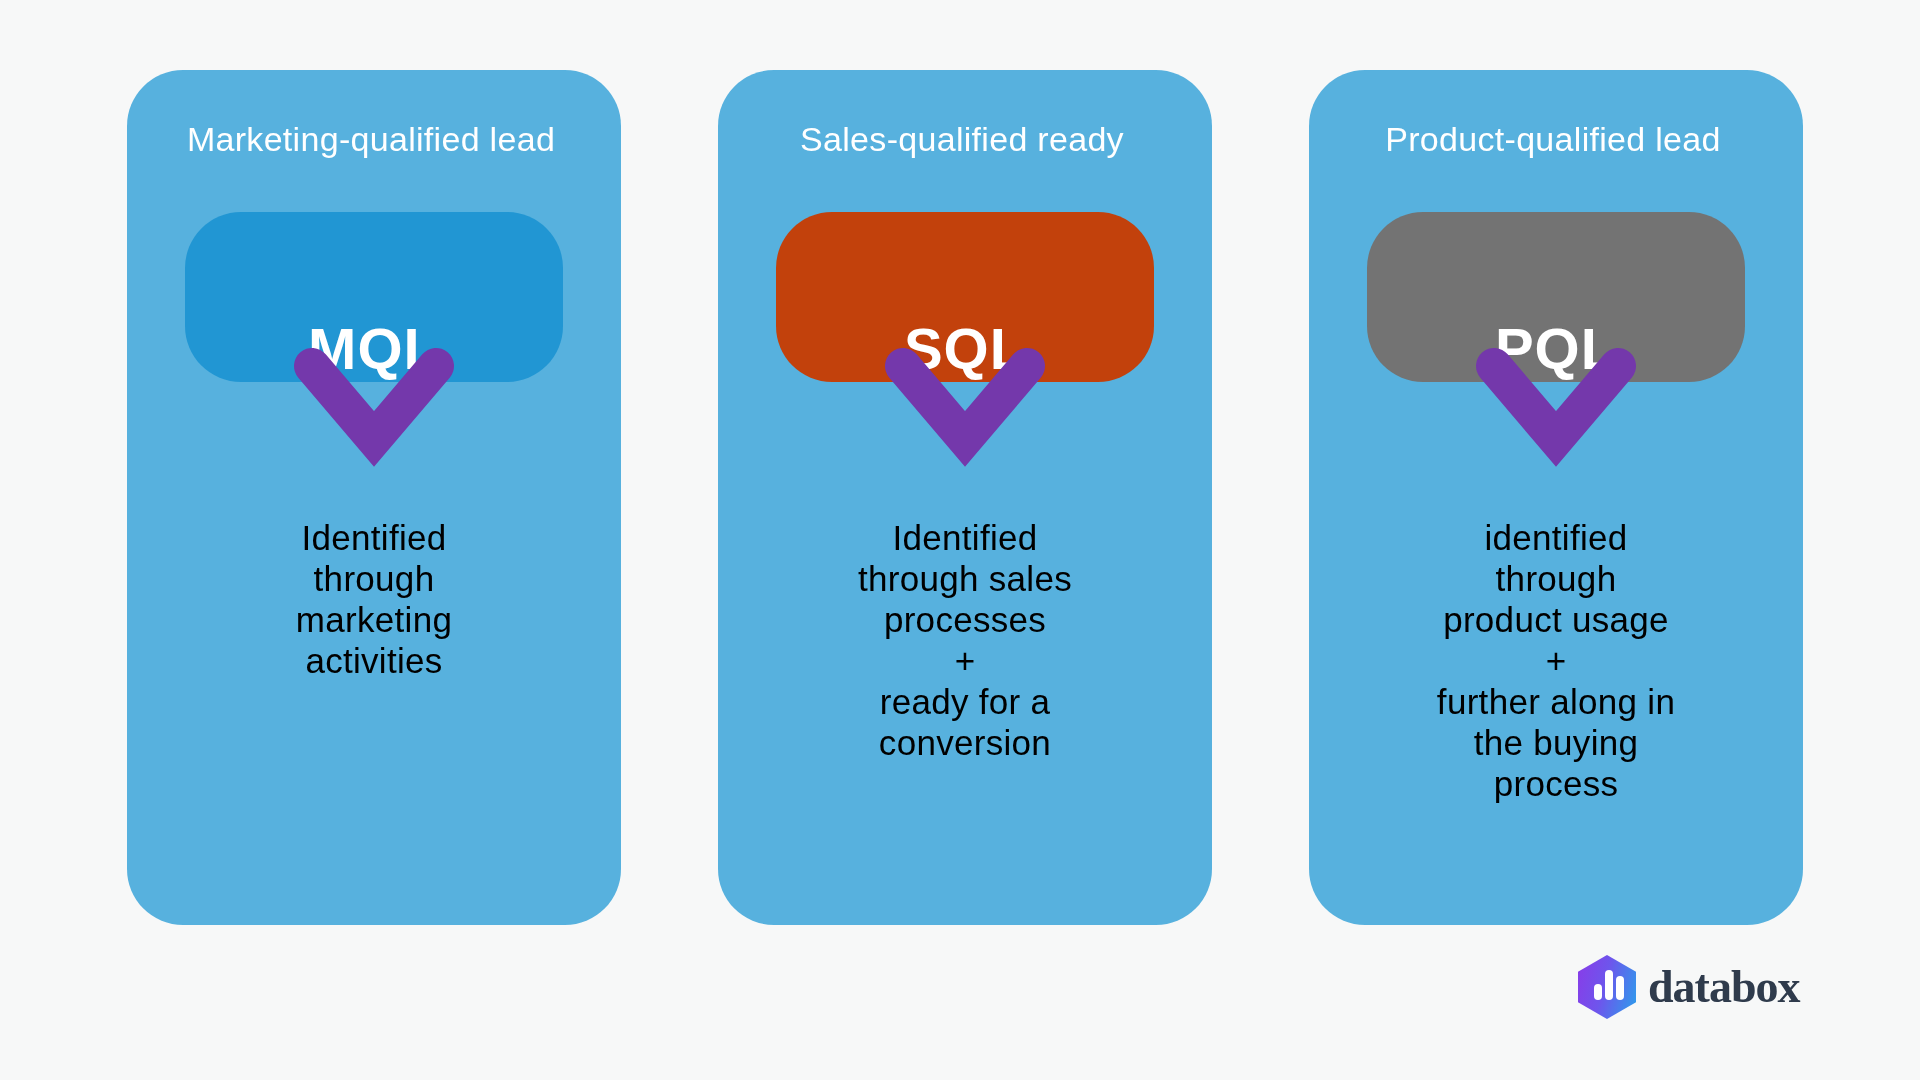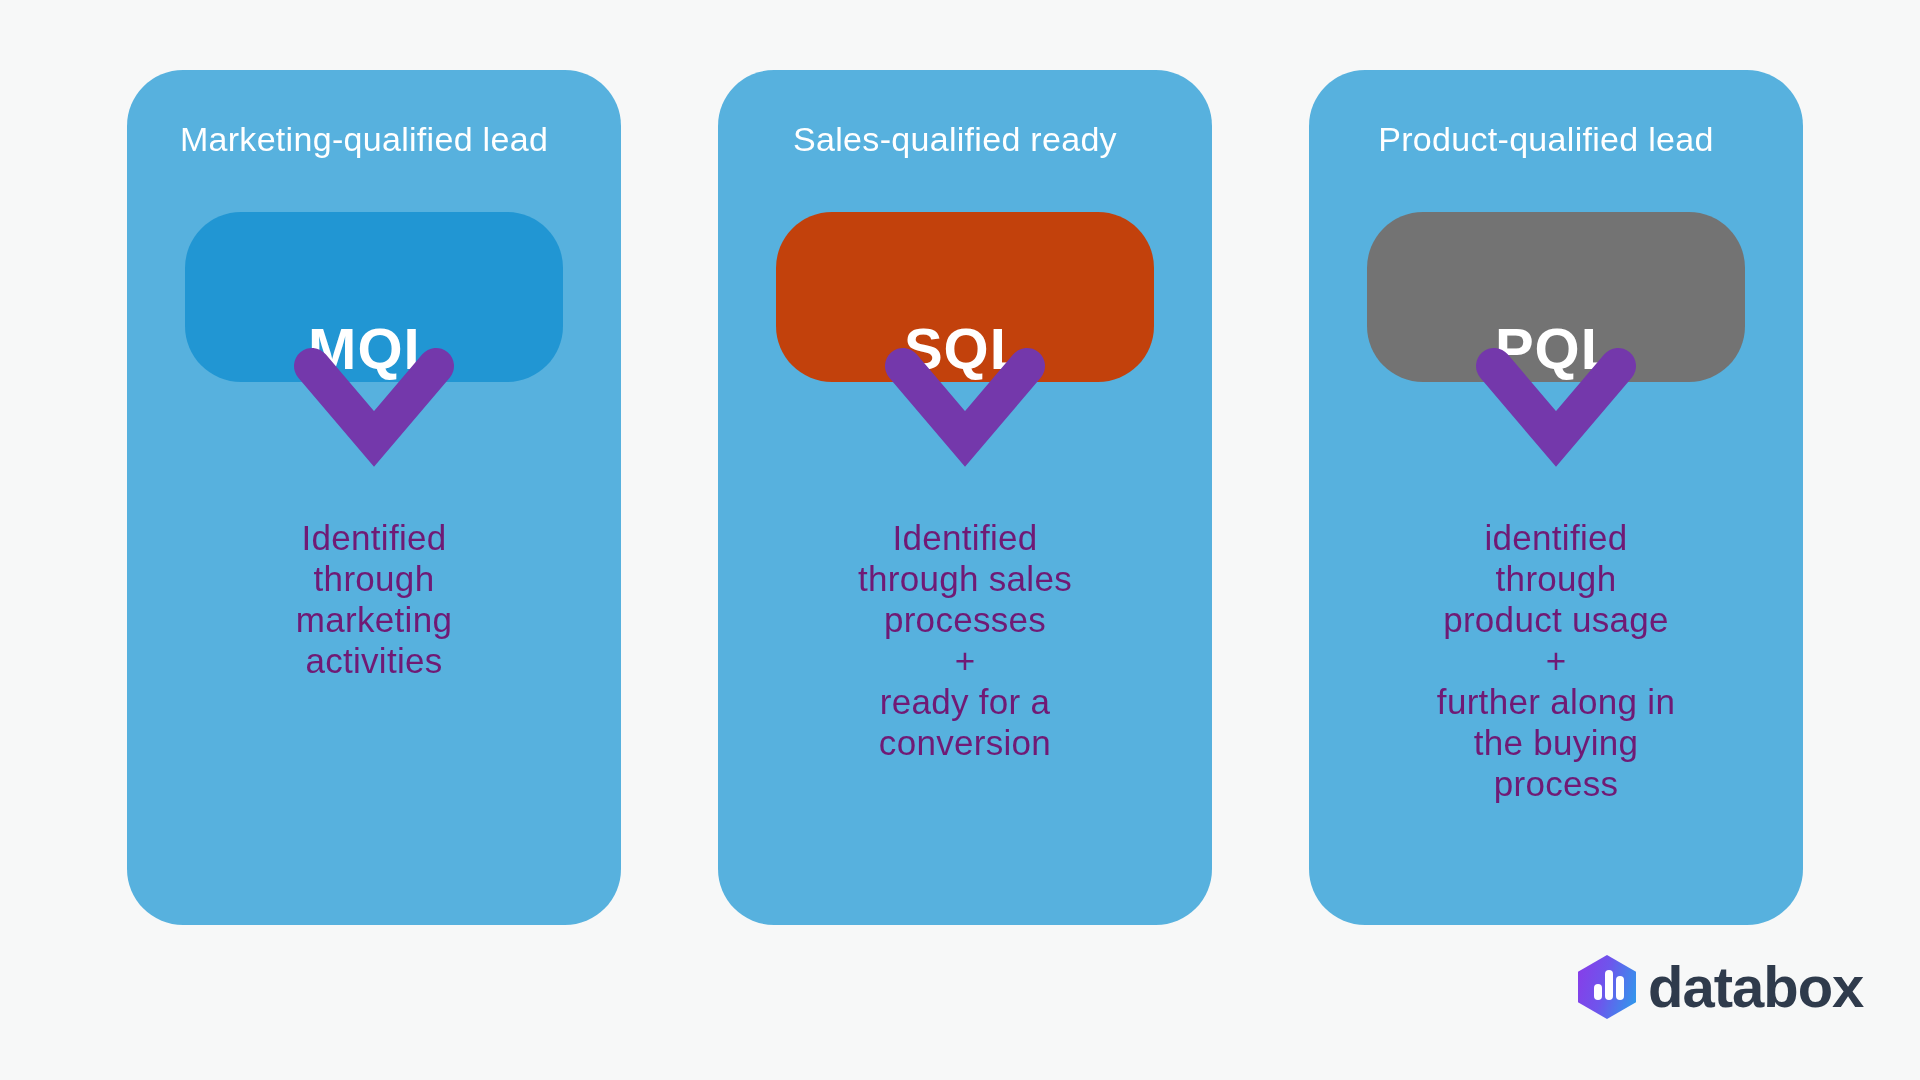--- a/index.html
+++ b/index.html
@@ -25,21 +25,21 @@
   .card {
     position: relative;
     width: 494px;
     height: 855px;
     background: #57b1de;
     border-radius: 56px;
   }
   .card-title {
     position: absolute;
     top: 49px;
-    left: 0;
+    left: 7px;
     width: 100%;
     text-align: center;
     color: #ffffff;
     font-size: 34px;
     font-weight: 400;
     line-height: 40px;
     letter-spacing: 0.3px;
     transform: translateX(-10px);
   }
   .badge {
@@ -67,21 +67,21 @@
     left: 50%;
     transform: translateX(-50%);
     z-index: 2;
   }
   .card-body {
     position: absolute;
     top: 447px;
     left: 0;
     width: 100%;
     text-align: center;
-    color: #701a75;
+    color: #000000;
     font-size: 35px;
     font-weight: 400;
     line-height: 41px;
     letter-spacing: 0.3px;
     white-space: pre-line;
   }
   .brand {
     position: absolute;
     left: 1578px;
     top: 955px;
@@ -101,24 +101,25 @@
     position: absolute;
     width: 8px;
     background: #ffffff;
     border-radius: 4px;
   }
   .logo-bar.b1 { left: 16px; top: 29px; height: 16px; }
   .logo-bar.b2 { left: 27px; top: 15px; height: 30px; }
   .logo-bar.b3 { left: 38px; top: 21px; height: 24px; }
   .wordmark {
     color: #2f3b4c;
-    font-size: 58px;
+    font-size: 46px;
     font-weight: 700;
     letter-spacing: -1px;
     line-height: 64px;
+    font-family: Liberation Serif, serif;
   }
 </style>
 </head>
 <body>
 
 <div class="canvas">
   <div class="cards-row">
 
     <section class="card">
       <h2 class="card-title">Marketing-qualified lead</h2>

